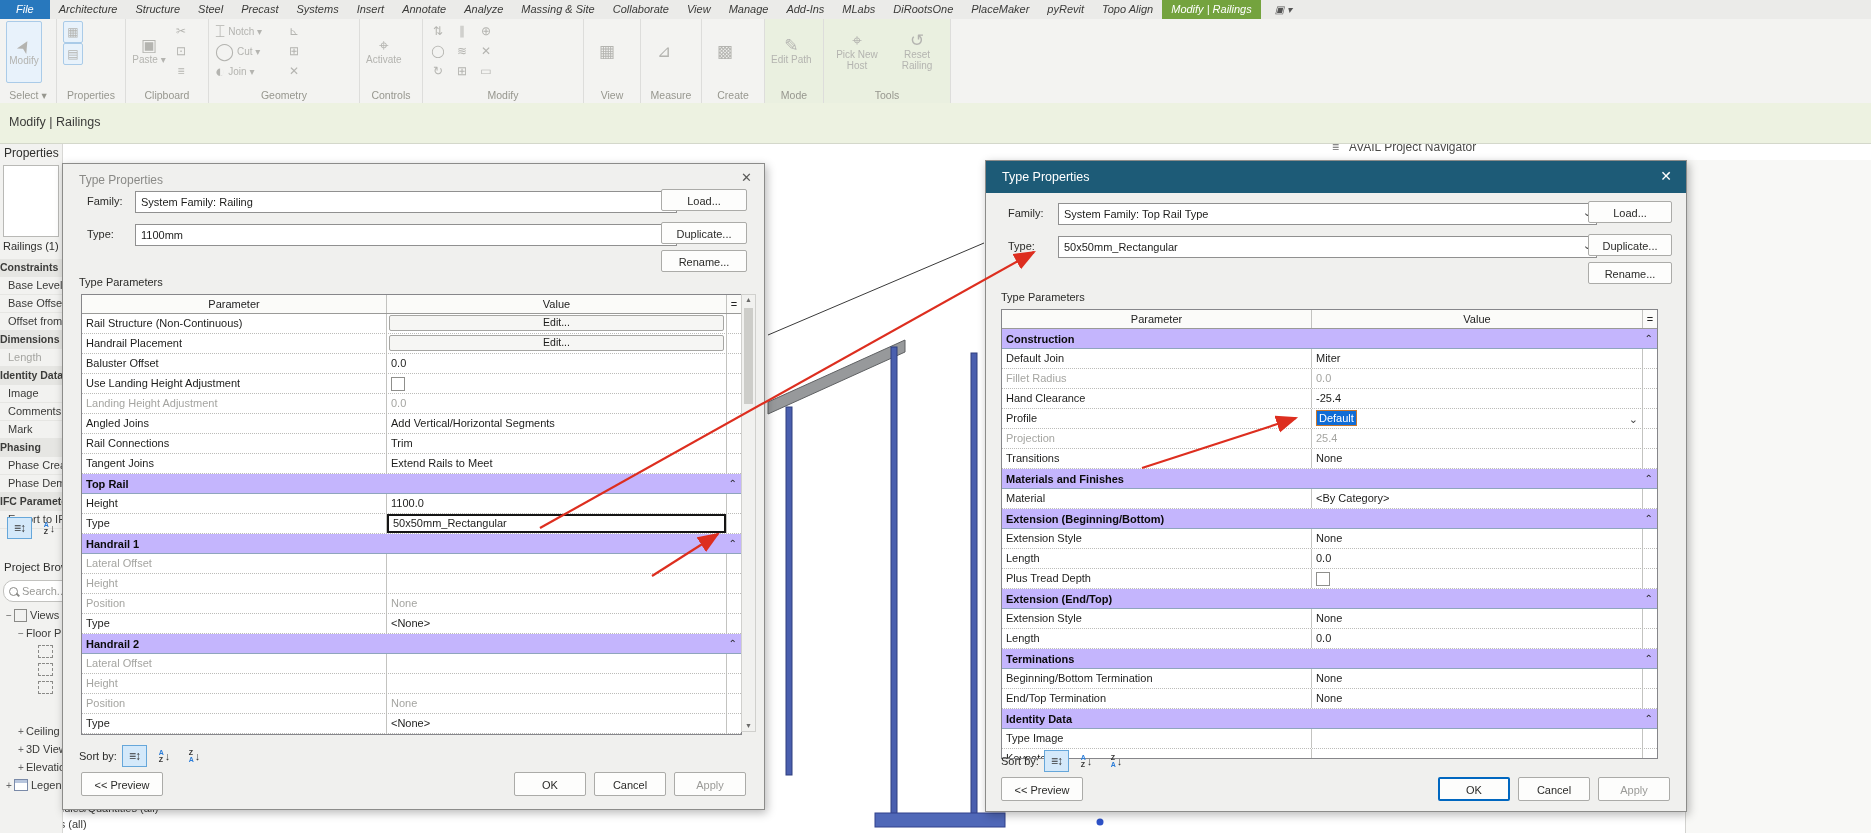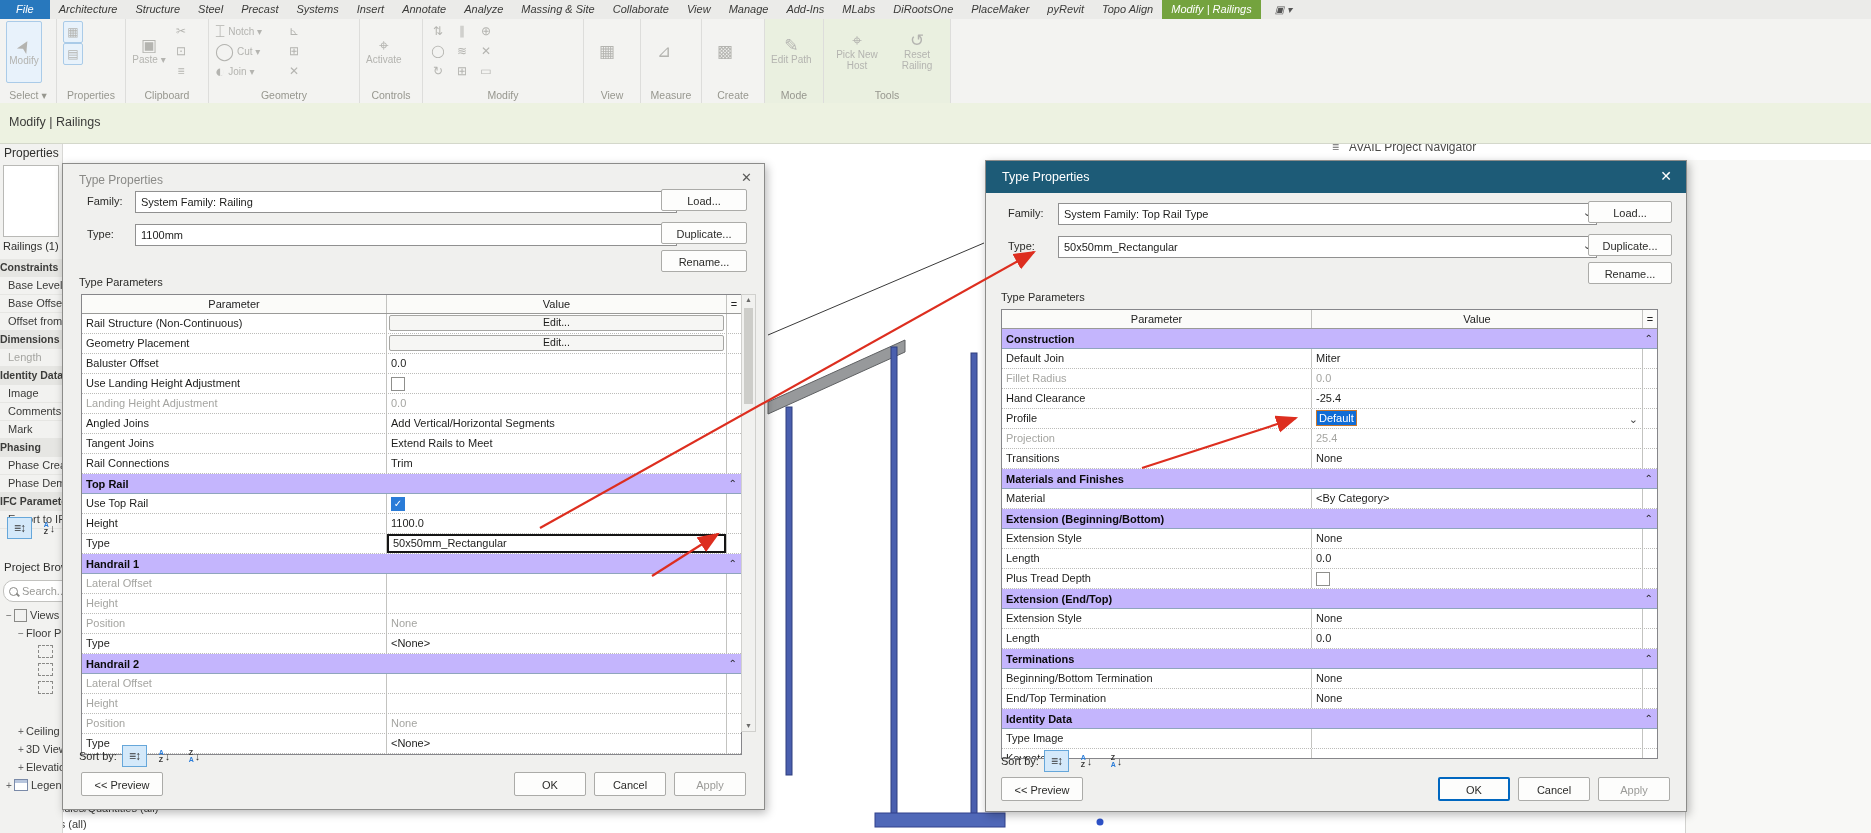--- a/index.html
+++ b/index.html
@@ -461,21 +461,21 @@
       </div>
       <div class="tbody">
           <div class="trow">
             <span class="cl">Rail Structure (Non-Continuous)</span>
             <span class="cv">
               <span class="editbtn">Edit...</span>
             </span>
             <span class="ce"></span>
           </div>
           <div class="trow">
-            <span class="cl">Geometry Placement</span>
+            <span class="cl">Handrail Placement</span>
             <span class="cv">
               <span class="editbtn">Edit...</span>
             </span>
             <span class="ce"></span>
           </div>
           <div class="trow">
             <span class="cl">Baluster Offset</span>
             <span class="cv">0.0</span>
             <span class="ce"></span>
           </div>
@@ -488,37 +488,32 @@
             <span class="cl gray">Landing Height Adjustment</span>
             <span class="cv gray">0.0</span>
             <span class="ce"></span>
           </div>
           <div class="trow">
             <span class="cl">Angled Joins</span>
             <span class="cv">Add Vertical/Horizontal Segments</span>
             <span class="ce"></span>
           </div>
           <div class="trow">
+            <span class="cl">Rail Connections</span>
+            <span class="cv">Trim</span>
+            <span class="ce"></span>
+          </div>
+          <div class="trow">
             <span class="cl">Tangent Joins</span>
             <span class="cv">Extend Rails to Meet</span>
             <span class="ce"></span>
           </div>
-          <div class="trow">
-            <span class="cl">Rail Connections</span>
-            <span class="cv">Trim</span>
-            <span class="ce"></span>
-          </div>
           <div class="tsection">
             <span class="slabel">Top Rail</span>
             <span class="chev">⌃</span>
-          </div>
-          <div class="trow">
-            <span class="cl">Use Top Rail</span>
-            <span class="cv"><span class="cbox checked">✓</span></span>
-            <span class="ce"></span>
           </div>
           <div class="trow">
             <span class="cl">Height</span>
             <span class="cv">1100.0</span>
             <span class="ce"></span>
           </div>
           <div class="trow">
             <span class="cl">Type</span>
             <span class="cv">
               <span class="boxedv">50x50mm_Rectangular</span>

